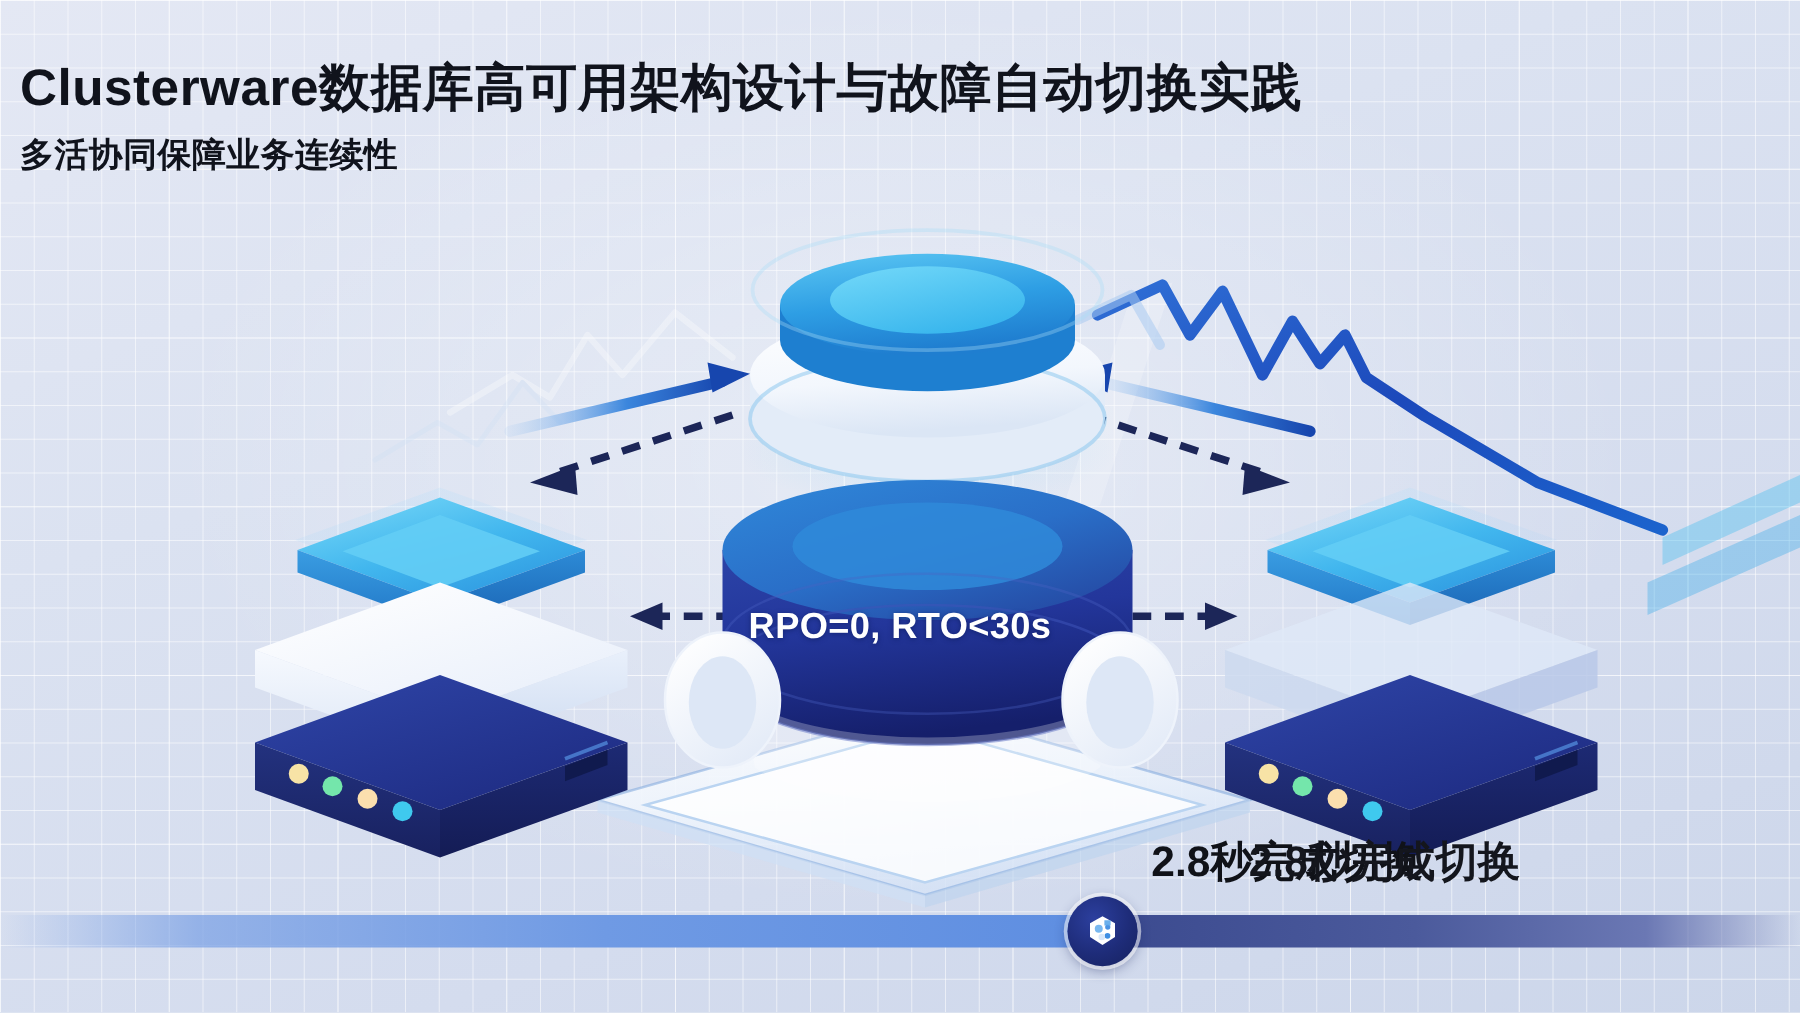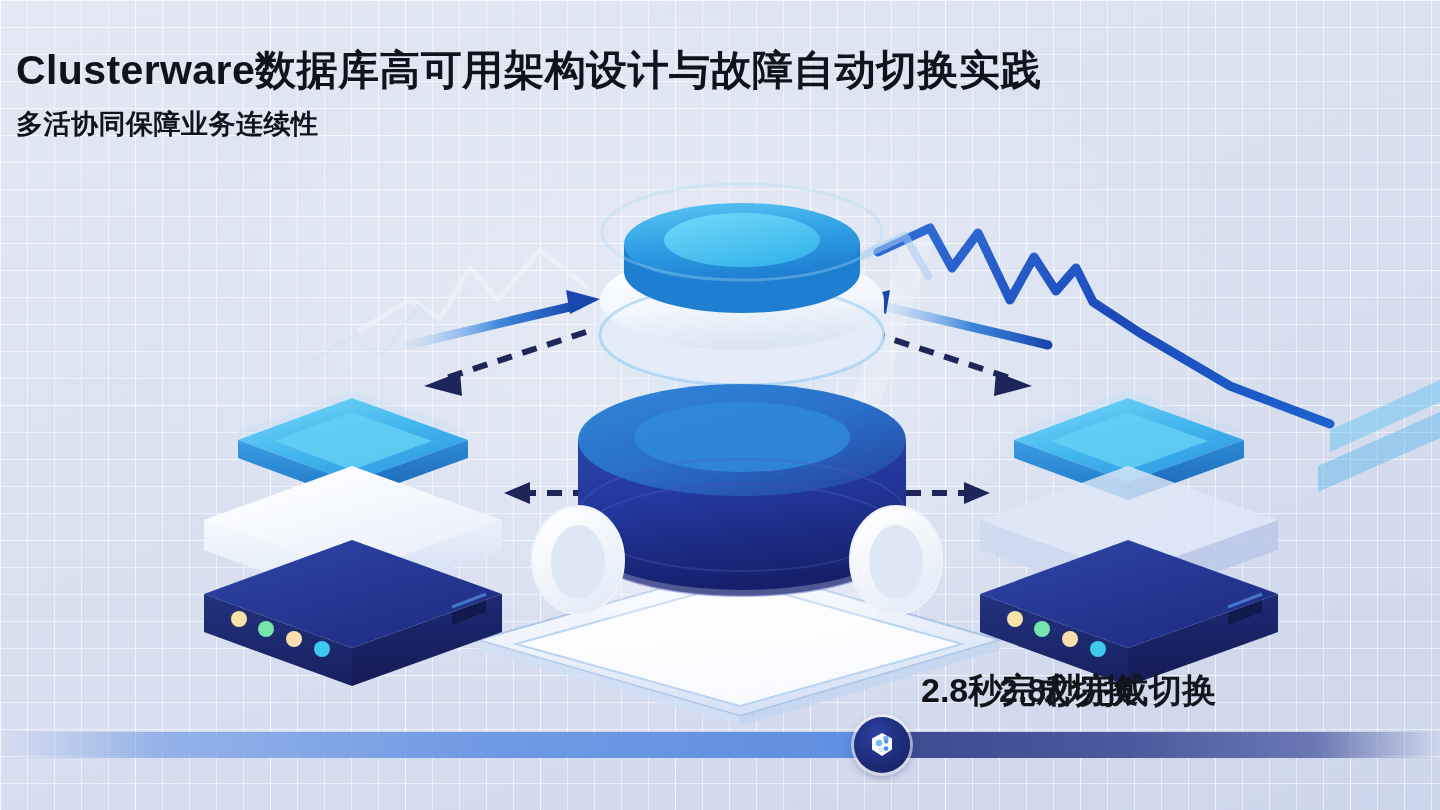--- a/index.html
+++ b/index.html
@@ -346,20 +346,23 @@
       <ellipse cx="896" cy="562" rx="27" ry="37" fill="#dde7f6"></ellipse>
       <ellipse cx="896" cy="560" rx="46" ry="54" fill="none" stroke="#eef3fb" stroke-width="2"></ellipse>
     </g>
 
     <g opacity="0.75">
       <path d="M1440 380 L1330 430 L1330 452 L1440 402 Z" fill="#4fc0ef" opacity="0.55"></path>
       <path d="M1440 412 L1318 466 L1318 492 L1440 438 Z" fill="#2aa6e6" opacity="0.45"></path>
     </g>
   </svg>
 
+  <div id="centerlabel">
+    <span>RPO=0, RTO&lt;30s</span>
+  </div>
 
   <div id="caption">
     <span class="layer-a">2.8秒完成切换</span>
     <span class="layer-b">2.8秒完成切换</span>
   </div>
 
   <div id="progress">
     <div class="track-left"></div>
     <div class="track-right"></div>
   </div>

